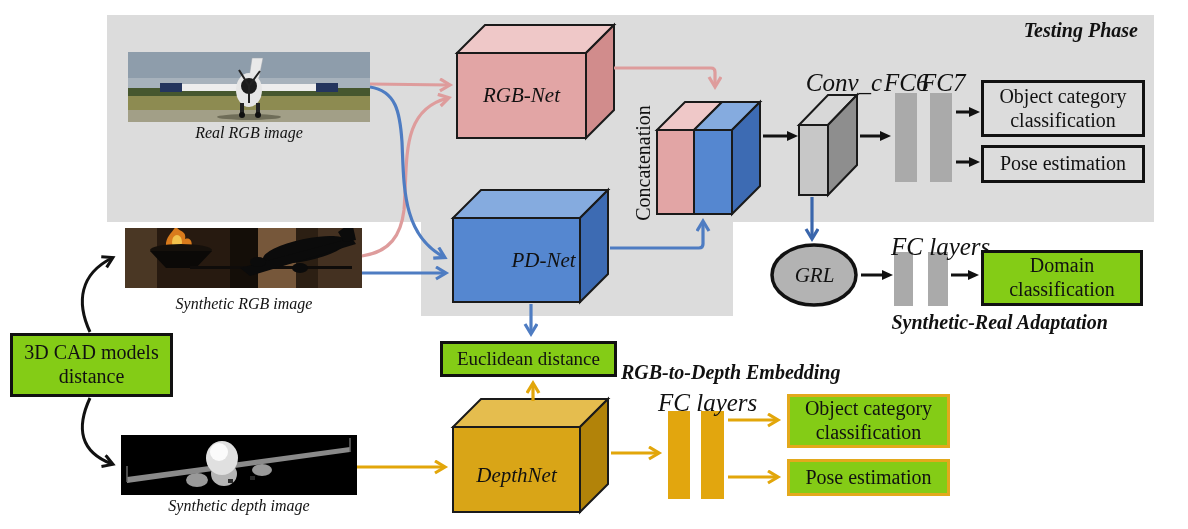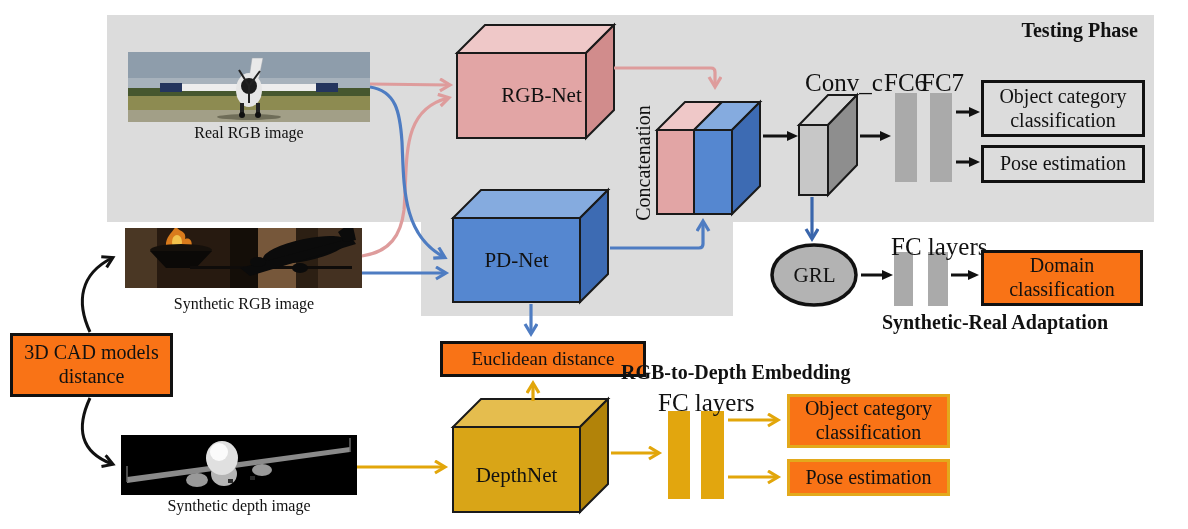--- a/index.html
+++ b/index.html
@@ -1,27 +1,27 @@
 <!DOCTYPE html>
 <html><head>
 <meta charset="utf-8">
 <style>
   html,body { margin:0; padding:0; background:#ffffff; }
   .canvas {
     position:relative; width:1188px; height:529px; background:#ffffff;
     font-family:"Liberation Serif", serif; color:#111; overflow:hidden;
   }
   .layer { position:absolute; left:0; top:0; }
-  .lbl { position:absolute; line-height:1.15; white-space:nowrap; }
+  .lbl { position:absolute; line-height:1.15; white-space:nowrap;font-style:italic; }
   .cap  { font-size:16px; text-align:center; }
   .netlbl { display:flex; align-items:center; justify-content:center; font-size:21px; }
   .bold { font-weight:bold; font-size:20px; }
   .small { font-size:25px; text-align:center; }
   .box {
-    position:absolute; box-sizing:border-box; border:3px solid #111; background:#f97316;
+    position:absolute; box-sizing:border-box; border:3px solid #111; background:#84cc16;
     display:flex; align-items:center; justify-content:center; text-align:center;
     line-height:1.18; font-size:20px; white-space:normal;
   }
   .box.transparent { background:transparent; }
   .box.yellow { border:3px solid #E3A91C; }
   .rot {
     position:absolute; transform:translate(-50%,-50%) rotate(-90deg);
     font-size:20px; white-space:nowrap;
   }
 </style>
@@ -200,23 +200,23 @@
   <div class="lbl bold" style="left:948px; top:19px; width:190px; text-align:right;">Testing Phase</div>
 
   <div class="lbl cap" style="left:149px; top:124px; width:200px;">Real RGB image</div>
 
   <div class="lbl cap" style="left:144px; top:295px; width:200px;">Synthetic RGB image</div>
 
   <div class="lbl cap" style="left:139px; top:497px; width:200px;">Synthetic depth image</div>
 
   <div class="box" style="left:10px; top:333px; width:163px; height:64px;">3D CAD models distance</div>
 
-  <div class="lbl netlbl" style="left:457px; top:53px; width:129px; height:85px;padding-left:20px;">RGB-Net</div>
-
-  <div class="lbl netlbl" style="left:453px; top:218px; width:127px; height:84px;">PD-Net</div>
+  <div class="lbl netlbl" style="left:457px; top:53px; width:129px; height:85px;">RGB-Net</div>
+
+  <div class="lbl netlbl" style="left:453px; top:218px; width:127px; height:84px;padding-left:27px;">PD-Net</div>
 
   <div class="lbl netlbl" style="left:453px; top:427px; width:127px; height:97px;">DepthNet</div>
 
   <div class="rot" style="left:643px; top:163px;">Concatenation</div>
 
   <div class="lbl small" style="left:804px; top:69px; width:80px;">Conv_c</div>
 
   <div class="lbl small" style="left:884px; top:69px; width:38px;">FC6</div>
 
   <div class="lbl small" style="left:921px; top:69px; width:40px;">FC7</div>
@@ -226,21 +226,21 @@
   <div class="box transparent" style="left:981px; top:145px; width:164px; height:38px;">Pose estimation</div>
 
   <div class="lbl netlbl" style="left:772px; top:245px; width:85px; height:60px;">GRL</div>
 
   <div class="lbl small" style="left:891px; top:233px; width:80px;">FC layers</div>
 
   <div class="box" style="left:981px; top:250px; width:162px; height:56px;">Domain classification</div>
 
   <div class="lbl bold" style="left:868px; top:311px; width:240px; text-align:right;">Synthetic-Real Adaptation</div>
 
-  <div class="box" style="left:440px; top:341px; width:206px; height:36px; font-size:19px;">Euclidean distance</div>
+  <div class="box" style="left:440px; top:341px; width:177px; height:36px; font-size:19px;">Euclidean distance</div>
 
   <div class="lbl bold" style="left:621px; top:350px;margin-top:11px;">RGB-to-Depth Embedding</div>
 
   <div class="lbl small" style="left:658px; top:389px; width:80px;">FC layers</div>
 
   <div class="box yellow" style="left:787px; top:394px; width:163px; height:54px;">Object category classification</div>
 
   <div class="box yellow" style="left:787px; top:459px; width:163px; height:37px;">Pose estimation</div>
 
 </div>

